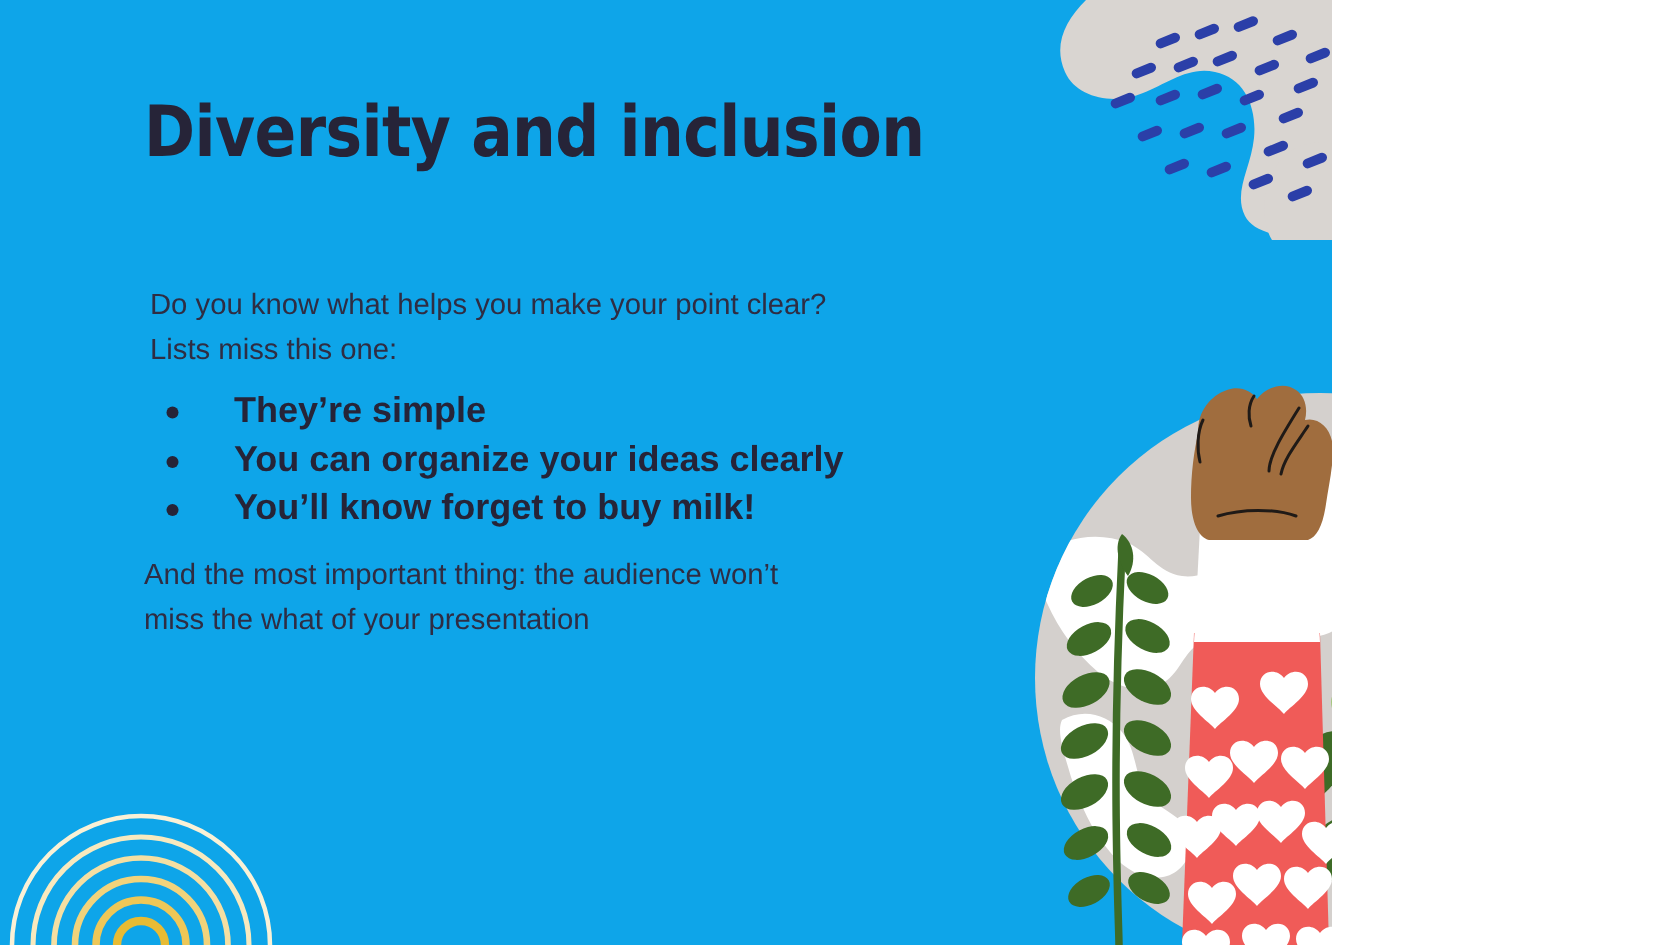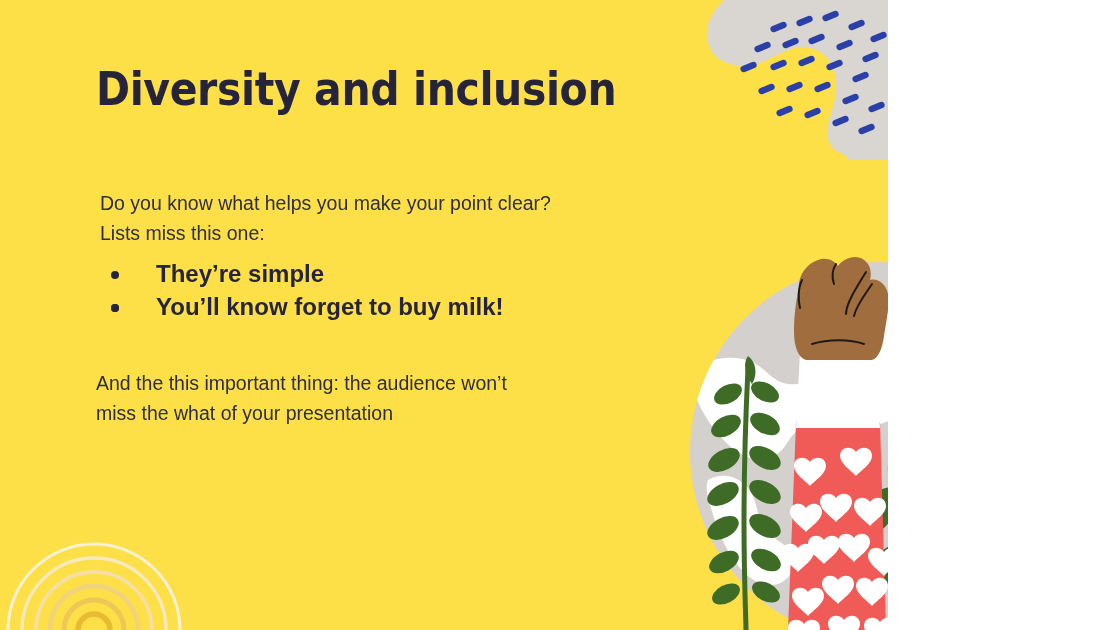--- a/index.html
+++ b/index.html
@@ -9,21 +9,21 @@
   body {
     width: 1120px;
     height: 630px;
     overflow: hidden;
     font-family: "Liberation Sans", sans-serif;
   }
   #slide {
     position: relative;
     width: 888px;
     height: 630px;
-    background: #fde047;
+    background: #0ea5e9;
     overflow: hidden;
   }
 
   
   .deco-tr {
     position: absolute;
     top: 0;
     right: 0;
     width: 200px;
     height: 160px;
@@ -351,26 +351,27 @@
       <span>Lists miss this one:</span>
     </p>
 
     <ul class="bullets">
       <li>
         <span class="dot"></span>
         <span>They’re simple</span>
       </li>
       <li>
         <span class="dot"></span>
+        <span>You can organize your ideas clearly</span>
       </li>
       <li>
         <span class="dot"></span>
         <span>You’ll know forget to buy milk!</span>
       </li>
     </ul>
 
     <p class="outro">
-      <span>And the this important thing: the audience won’t</span><br>
+      <span>And the most important thing: the audience won’t</span><br>
       <span>miss the what of your presentation</span>
     </p>
   </div>
 
 </div>
 
 </body></html>

